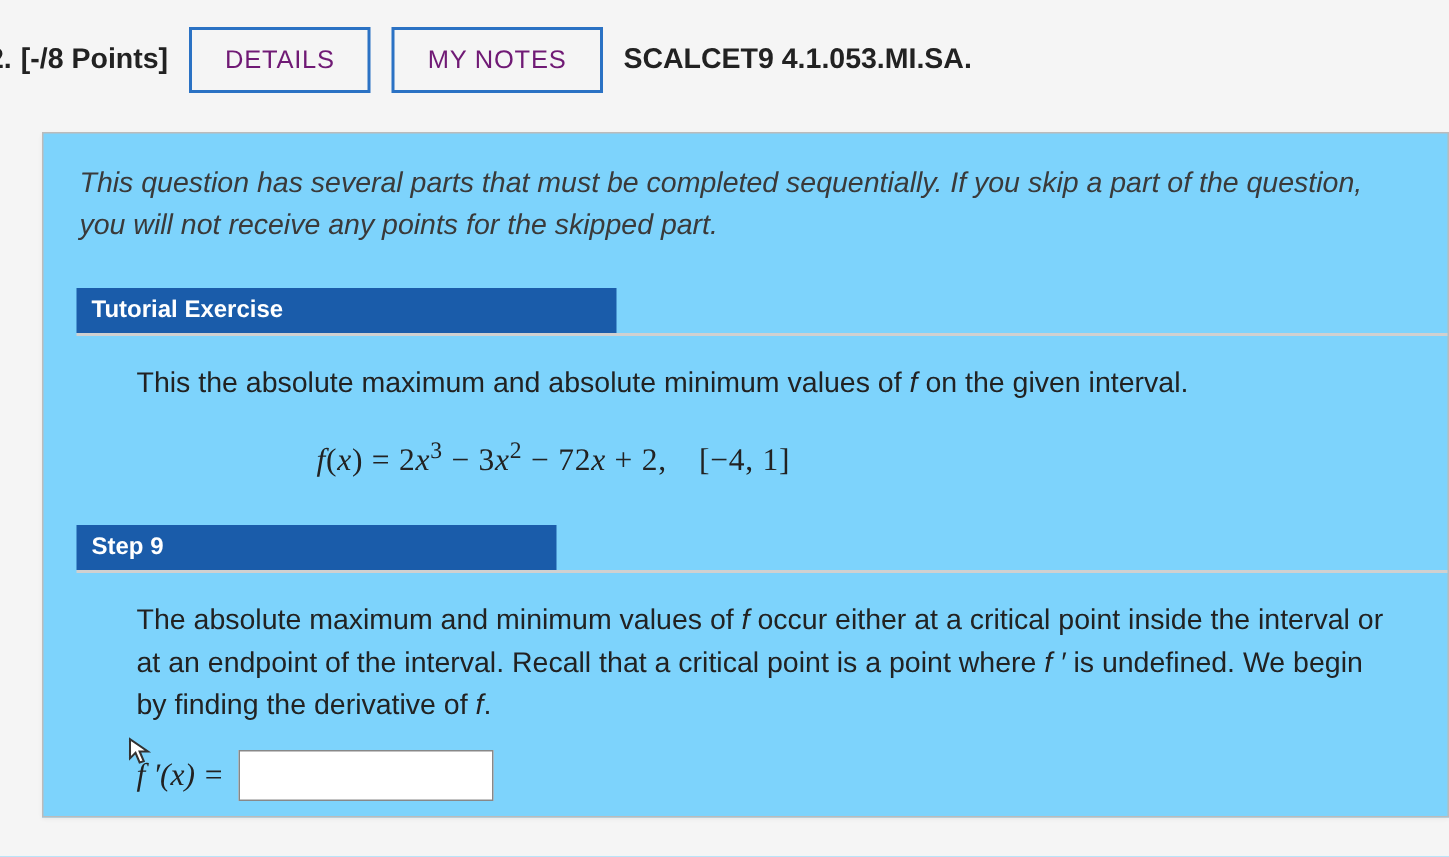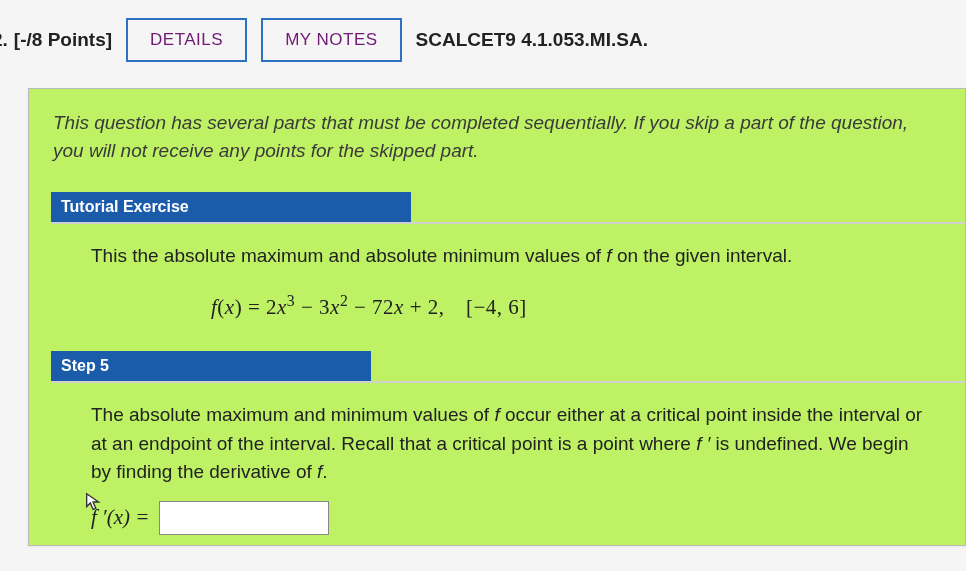--- a/index.html
+++ b/index.html
@@ -38,21 +38,21 @@
       cursor: pointer;
       letter-spacing: 0.5px;
     }
     .question-id {
       font-size: 19px;
       font-weight: bold;
       color: #222;
     }
     .content-box {
       border: 1px solid #bbb;
-      background: #bef264;
+      background: #7dd3fc;
       margin: 8px 0 0 28px;
       padding: 20px 24px 0 24px;
       box-shadow: 0 1px 3px rgba(0,0,0,0.06);
       width: 938px;
     }
     .instruction-text {
       font-style: italic;
       font-size: 19px;
       color: #3a3a3a;
       line-height: 1.45;
@@ -151,26 +151,26 @@
 
   <div class="section-bar">
     <div class="section-badge wide">Tutorial Exercise</div>
   </div>
 
   <div class="section-content">
     <div class="exercise-prompt">
       <span>This the absolute maximum and absolute minimum values of </span><span class="fvar">f</span><span> on the given interval.</span>
     </div>
     <div class="equation-row">
-      <span class="fvar">f</span><span>(</span><span class="fvar">x</span><span>) = 2</span><span class="fvar">x</span><sup>3</sup><span> − 3</span><span class="fvar">x</span><sup>2</sup><span> − 72</span><span class="fvar">x</span><span> + 2, [−4, 6]</span>
+      <span class="fvar">f</span><span>(</span><span class="fvar">x</span><span>) = 2</span><span class="fvar">x</span><sup>3</sup><span> − 3</span><span class="fvar">x</span><sup>2</sup><span> − 72</span><span class="fvar">x</span><span> + 2, [−4, 1]</span>
     </div>
   </div>
 
   <div class="section-bar">
-    <div class="section-badge" style="min-width: 320px; padding-left:10px;">Step 5</div>
+    <div class="section-badge" style="min-width: 320px; padding-left:10px;">Step 9</div>
   </div>
 
   <div class="section-content step">
     <div class="step-text">
       <span>The absolute maximum and minimum values of </span><span class="fvar">f</span><span> occur either at a critical point inside the interval or at an endpoint of the interval. Recall that a critical point is a point where </span><span class="fvar">f ′</span><span> is undefined. We begin by finding the derivative of </span><span class="fvar">f</span><span>.</span>
     </div>
     <div class="derivative-row">
       <svg class="cursor-icon" viewBox="0 0 24 24" fill="none" stroke="#333" stroke-width="1.5">
         <path d="M4 3 L4 17 L8 13 L11 20 L14 19 L11 12 L17 12 Z" fill="#fff"></path>
       </svg>

